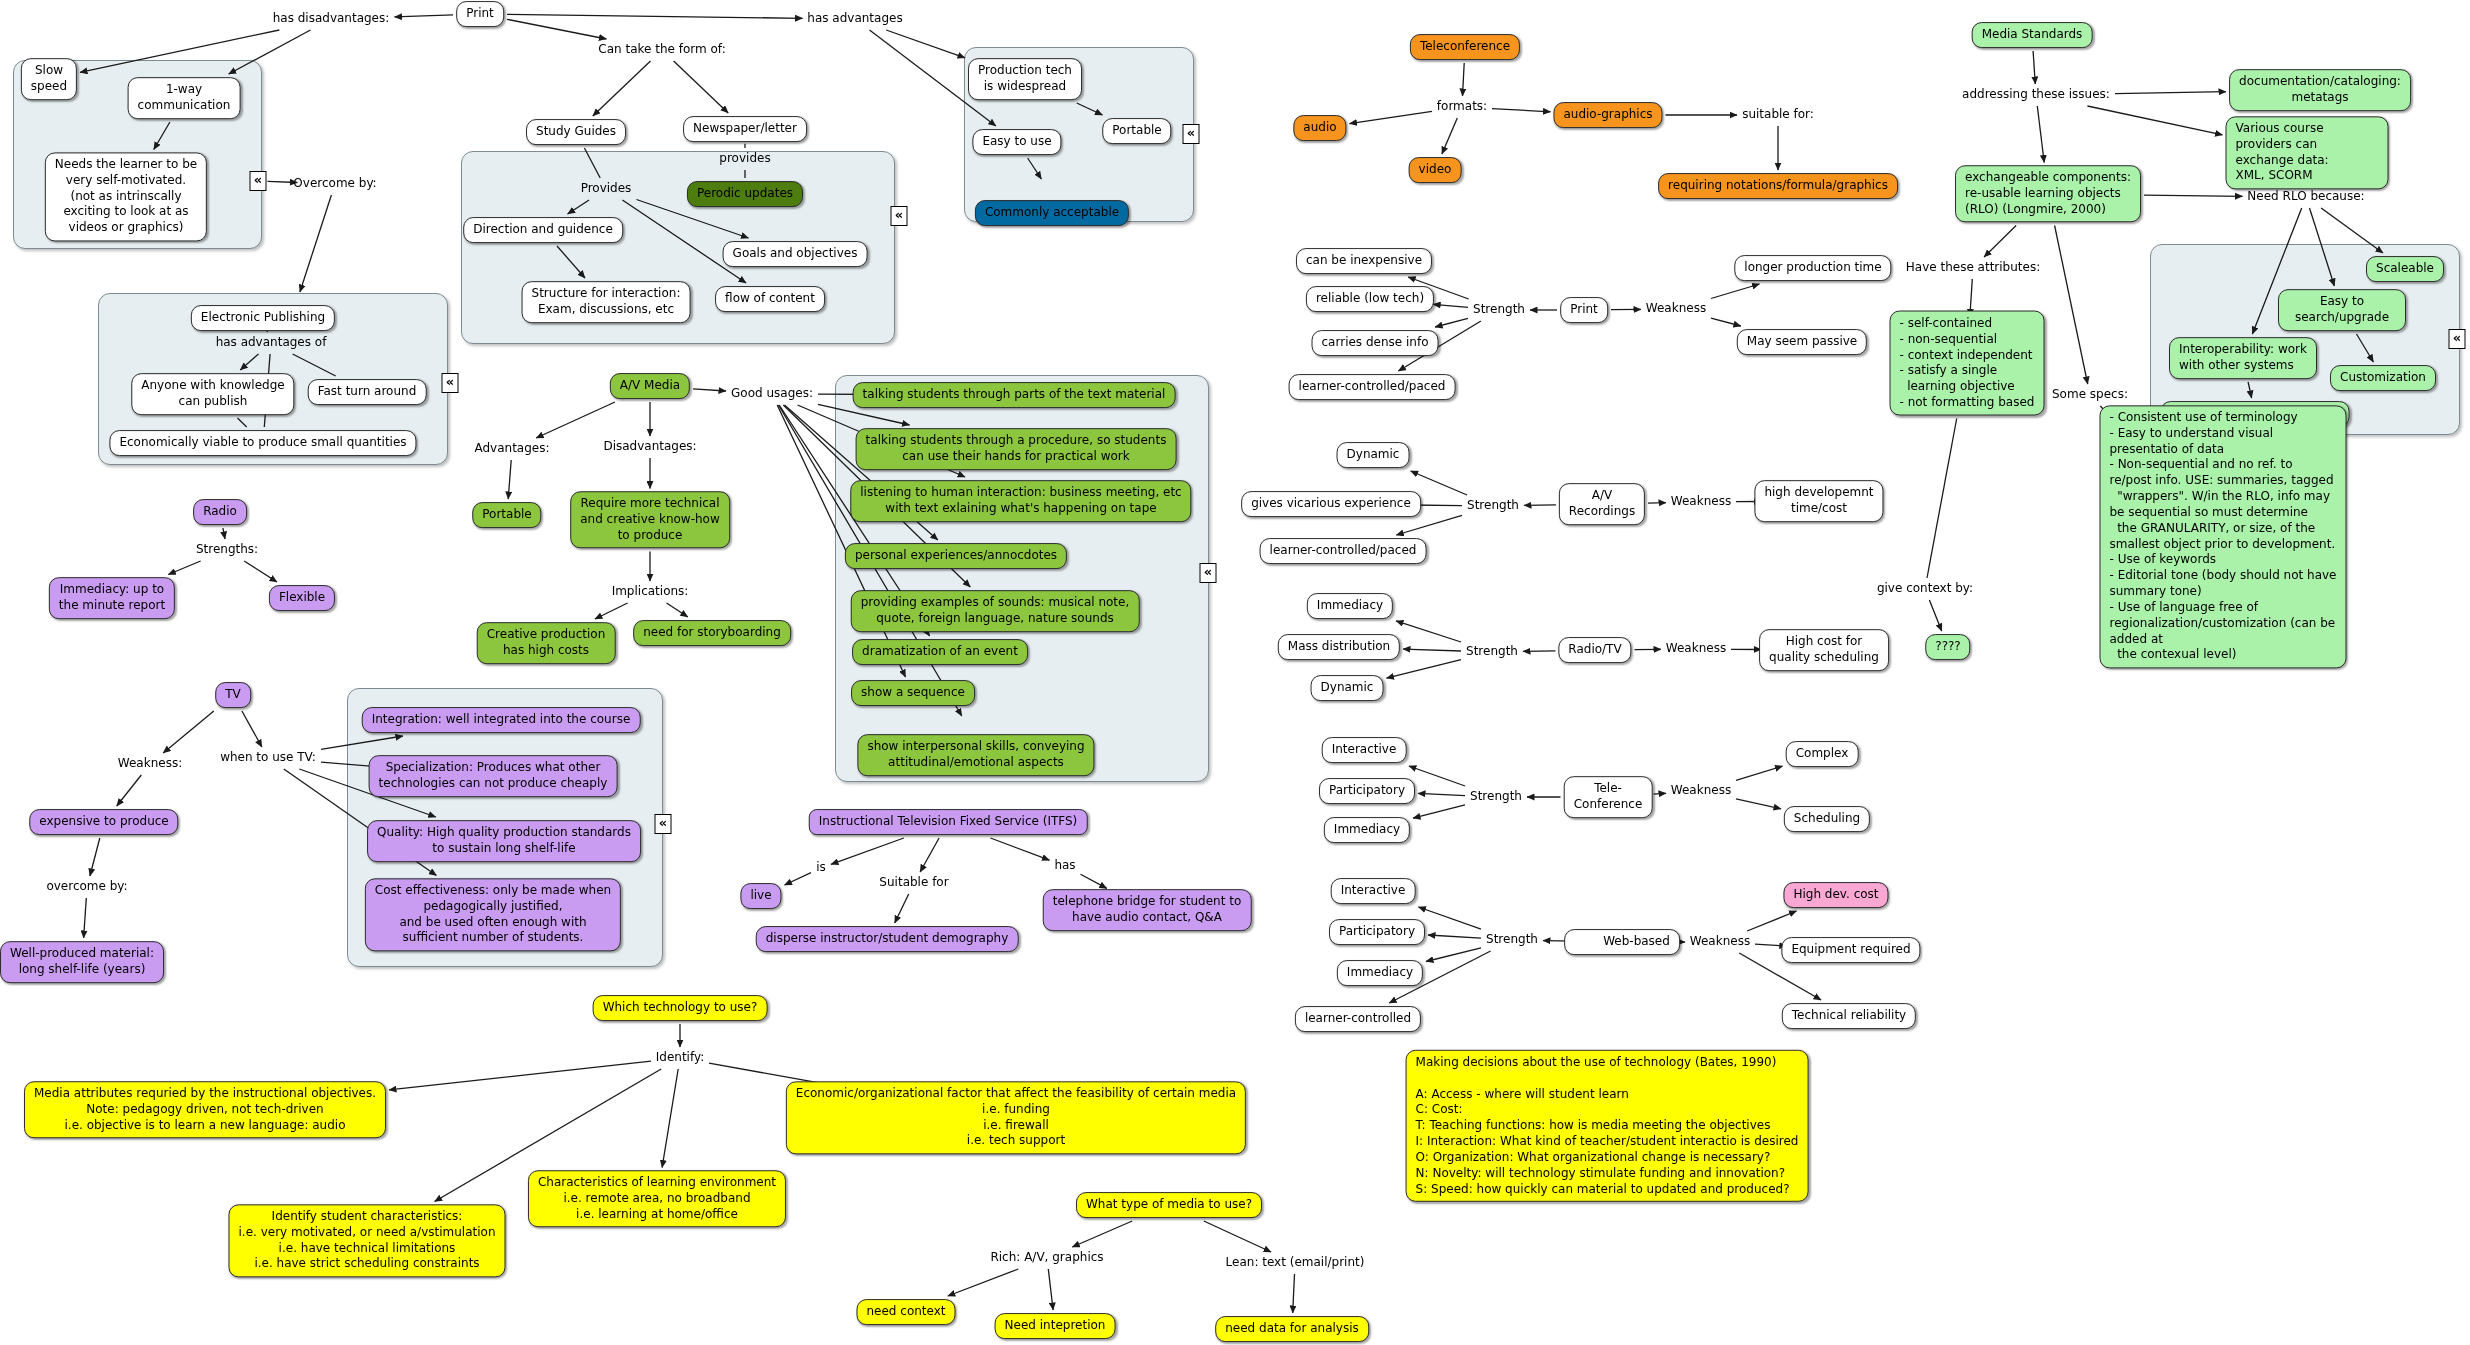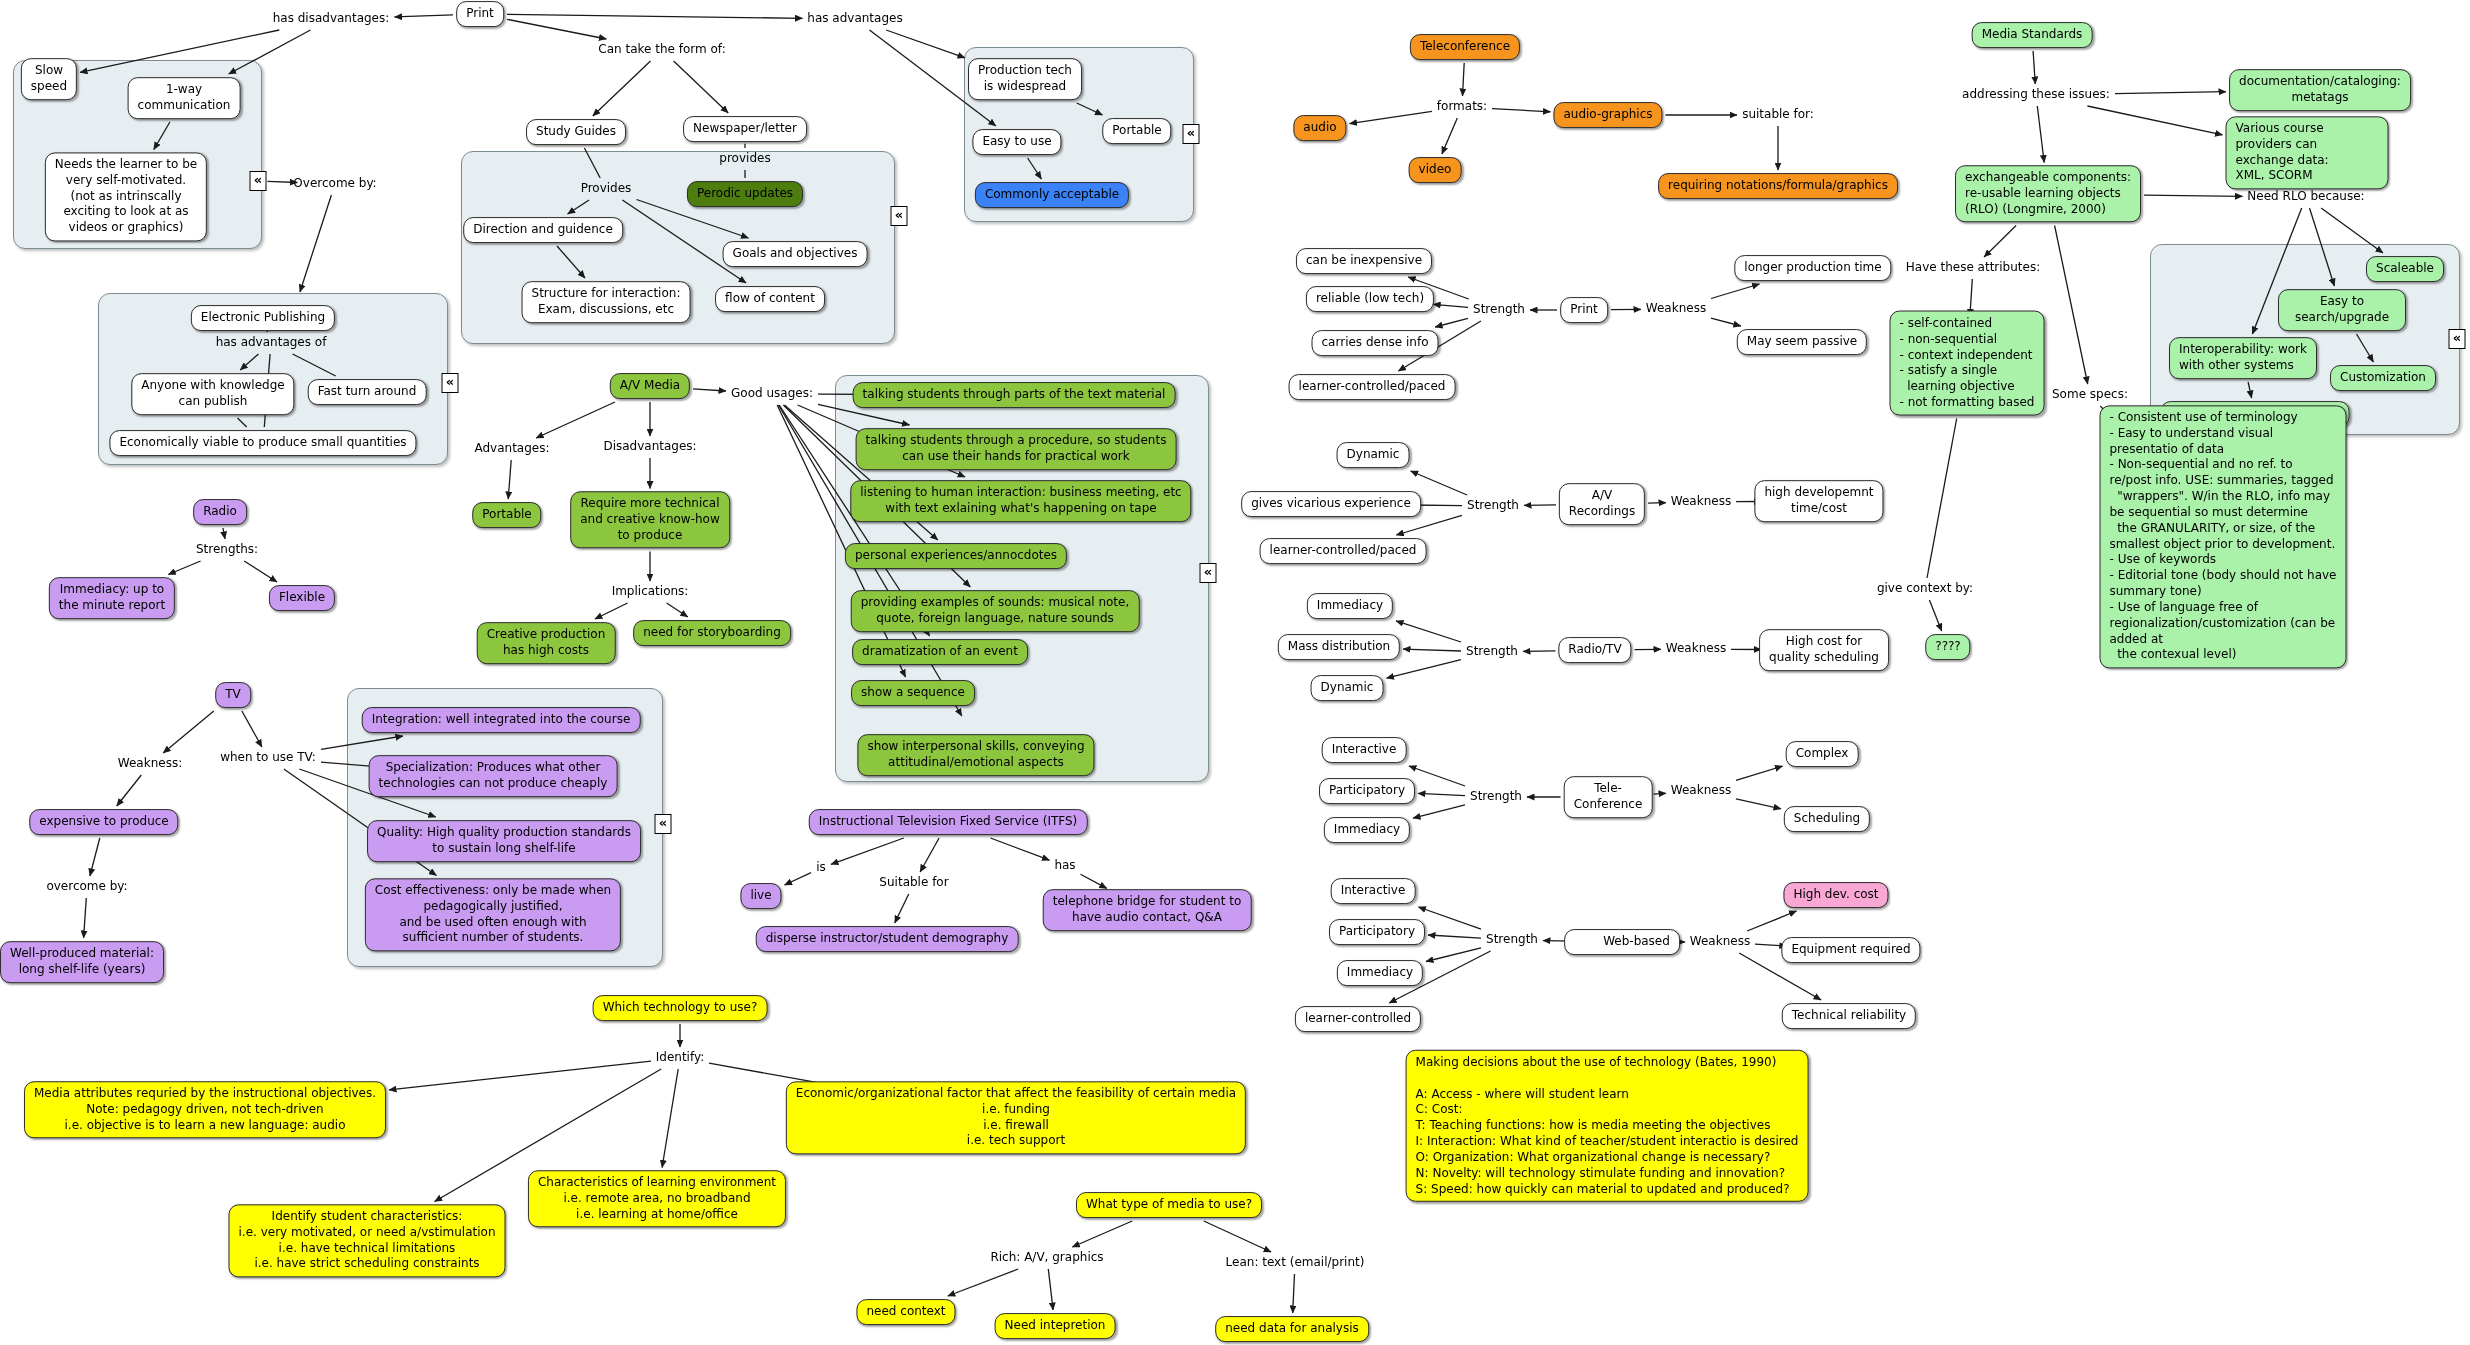--- a/index.html
+++ b/index.html
@@ -186,21 +186,21 @@
     <div class="node t-l" style="left: 606px; top: 189px;">Provides</div>
     <div class="node t-w" style="left: 543px; top: 230px; background: rgb(255, 255, 255);">Direction and guidence</div>
     <div class="node t-w" style="left: 795px; top: 254px; background: rgb(255, 255, 255);">Goals and objectives</div>
     <div class="node t-w" style="left: 606px; top: 302px; background: rgb(255, 255, 255);">Structure for interaction:
 Exam, discussions, etc</div>
     <div class="node t-w" style="left: 770px; top: 299px; background: rgb(255, 255, 255);">flow of content</div>
     <div class="node t-w" style="left: 1025px; top: 79px; background: rgb(255, 255, 255);">Production tech
 is widespread</div>
     <div class="node t-w" style="left: 1017px; top: 142px; background: rgb(255, 255, 255);">Easy to use</div>
     <div class="node t-w" style="left: 1137px; top: 131px; background: rgb(255, 255, 255);">Portable</div>
-    <div class="node t-w" style="left: 1052px; top: 195px; background: #3b82f6;">Commonly acceptable</div>
+    <div class="node t-w" style="left: 1052px; top: 213px; background: #0369a1;">Commonly acceptable</div>
     <div class="node t-w" style="left: 263px; top: 318px; background: rgb(255, 255, 255);">Electronic Publishing</div>
     <div class="node t-l" style="left: 271px; top: 343px;">has advantages of</div>
     <div class="node t-w" style="left: 213px; top: 394px; background: rgb(255, 255, 255);">Anyone with knowledge
 can publish</div>
     <div class="node t-w" style="left: 367px; top: 392px; background: rgb(255, 255, 255);">Fast turn around</div>
     <div class="node t-w" style="left: 263px; top: 443px; background: rgb(255, 255, 255);">Economically viable to produce small quantities</div>
     <div class="node t-g" style="left: 650px; top: 386px; background: rgb(140, 198, 62);">A/V Media</div>
     <div class="node t-l" style="left: 512px; top: 449px;">Advantages:</div>
     <div class="node t-g" style="left: 507px; top: 515px; background: rgb(140, 198, 62);">Portable</div>
     <div class="node t-l" style="left: 650px; top: 447px;">Disadvantages:</div>
@@ -238,21 +238,21 @@
 long shelf-life (years)</div>
     <div class="node t-p" style="left: 501px; top: 720px; background: rgb(201, 156, 242);">Integration: well integrated into the course</div>
     <div class="node t-p" style="left: 493px; top: 776px; background: rgb(201, 156, 242);">Specialization: Produces what other
 technologies can not produce cheaply</div>
     <div class="node t-p" style="left: 504px; top: 841px; background: rgb(201, 156, 242);">Quality: High quality production standards
 to sustain long shelf-life</div>
     <div class="node t-p" style="left: 493px; top: 915px; background: rgb(201, 156, 242);">Cost effectiveness: only be made when
 pedagogically justified,
 and be used often enough with
 sufficient number of students.</div>
-    <div class="node t-p" style="left: 948px; top: 822px; background: rgb(201, 156, 242);">Instructional Television Fixed Service (ITFS)</div>
+    <div class="node t-p" style="left: 948px; top: 822px; background: rgb(201, 156, 242); border-radius: 8px;">Instructional Television Fixed Service (ITFS)</div>
     <div class="node t-l" style="left: 821px; top: 868px;">is</div>
     <div class="node t-p" style="left: 761px; top: 896px; background: rgb(201, 156, 242);">live</div>
     <div class="node t-l" style="left: 914px; top: 883px;">Suitable for</div>
     <div class="node t-p" style="left: 887px; top: 939px; background: rgb(201, 156, 242);">disperse instructor/student demography</div>
     <div class="node t-l" style="left: 1065px; top: 866px;">has</div>
     <div class="node t-p" style="left: 1147px; top: 910px; background: rgb(201, 156, 242);">telephone bridge for student to
 have audio contact, Q&amp;A</div>
     <div class="node t-y" style="left: 680px; top: 1008px; background: rgb(255, 255, 0);">Which technology to use?</div>
     <div class="node t-l" style="left: 680px; top: 1058px;">Identify:</div>
     <div class="node t-y" style="left: 205px; top: 1110px; background: rgb(255, 255, 0);">Media attributes requried by the instructional objectives.

